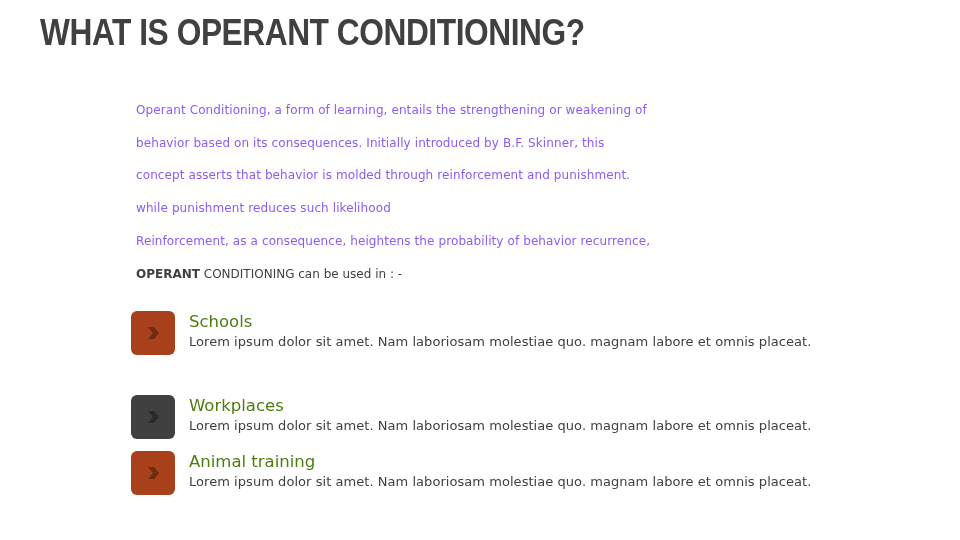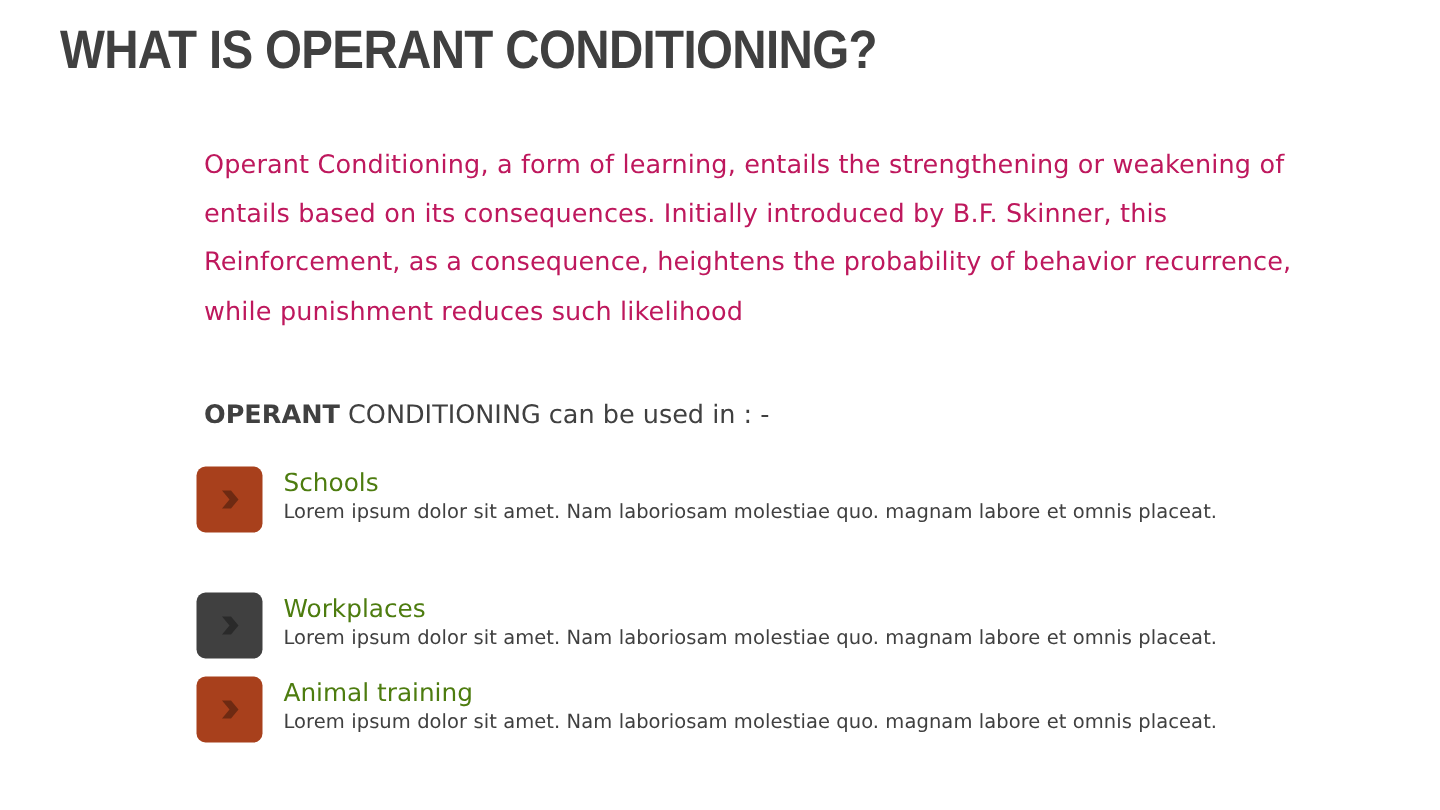--- a/index.html
+++ b/index.html
@@ -17,28 +17,28 @@
       font-size: 36px;
       letter-spacing: -0.5px;
       color: #404040;
       transform: scaleX(0.88);
       transform-origin: left top;
       white-space: nowrap;
       margin: 0;
     }
     .intro {
       position: absolute; left: 136px; top: 94px; width: 760px;
-      font-size: 17px; line-height: 32.7px;
-      color: #be185d;
+      font-size: 12px; line-height: 32.7px;
+      color: #8b5cf6;
       margin: 0;
       letter-spacing: 0.1px;
     }
     .subhead {
       position: absolute; left: 136px; top: 267px;
-      font-size: 17px; color: #404040;
+      font-size: 12px; color: #404040;
       white-space: nowrap;
     }
     .subhead b { font-weight: bold; }
     .item {
       position: absolute; left: 131px; width: 820px; height: 44px;
     }
     .item .box {
       position: absolute; left: 0; top: 0;
       width: 44px; height: 44px; border-radius: 6px;
       display: flex; align-items: center; justify-content: center;
@@ -55,23 +55,24 @@
       white-space: nowrap; letter-spacing: 0.05px;
     }
   </style>
 </head>
 <body>
 
 <h1 class="title">WHAT IS OPERANT CONDITIONING?</h1>
 
 <div class="intro">
   <div>Operant Conditioning, a form of learning, entails the strengthening or weakening of</div>
-  <div>entails based on its consequences. Initially introduced by B.F. Skinner, this</div>
+  <div>behavior based on its consequences. Initially introduced by B.F. Skinner, this</div>
+  <div>concept asserts that behavior is molded through reinforcement and punishment.</div>
+  <div>while punishment reduces such likelihood</div>
   <div>Reinforcement, as a consequence, heightens the probability of behavior recurrence,</div>
-  <div>while punishment reduces such likelihood</div>
 </div>
 
 <div class="subhead"><b>OPERANT</b><span> CONDITIONING can be used in : -</span></div>
 
 <div class="item" style="top:311px;">
   <div class="box" style="background:#A8401C;">
     <svg width="14" height="14" viewBox="0 0 14 14">
       <polygon points="2,1 8,1 13,7 8,13 2,13 7,7" fill="#6E2A12"></polygon>
     </svg>
   </div>

